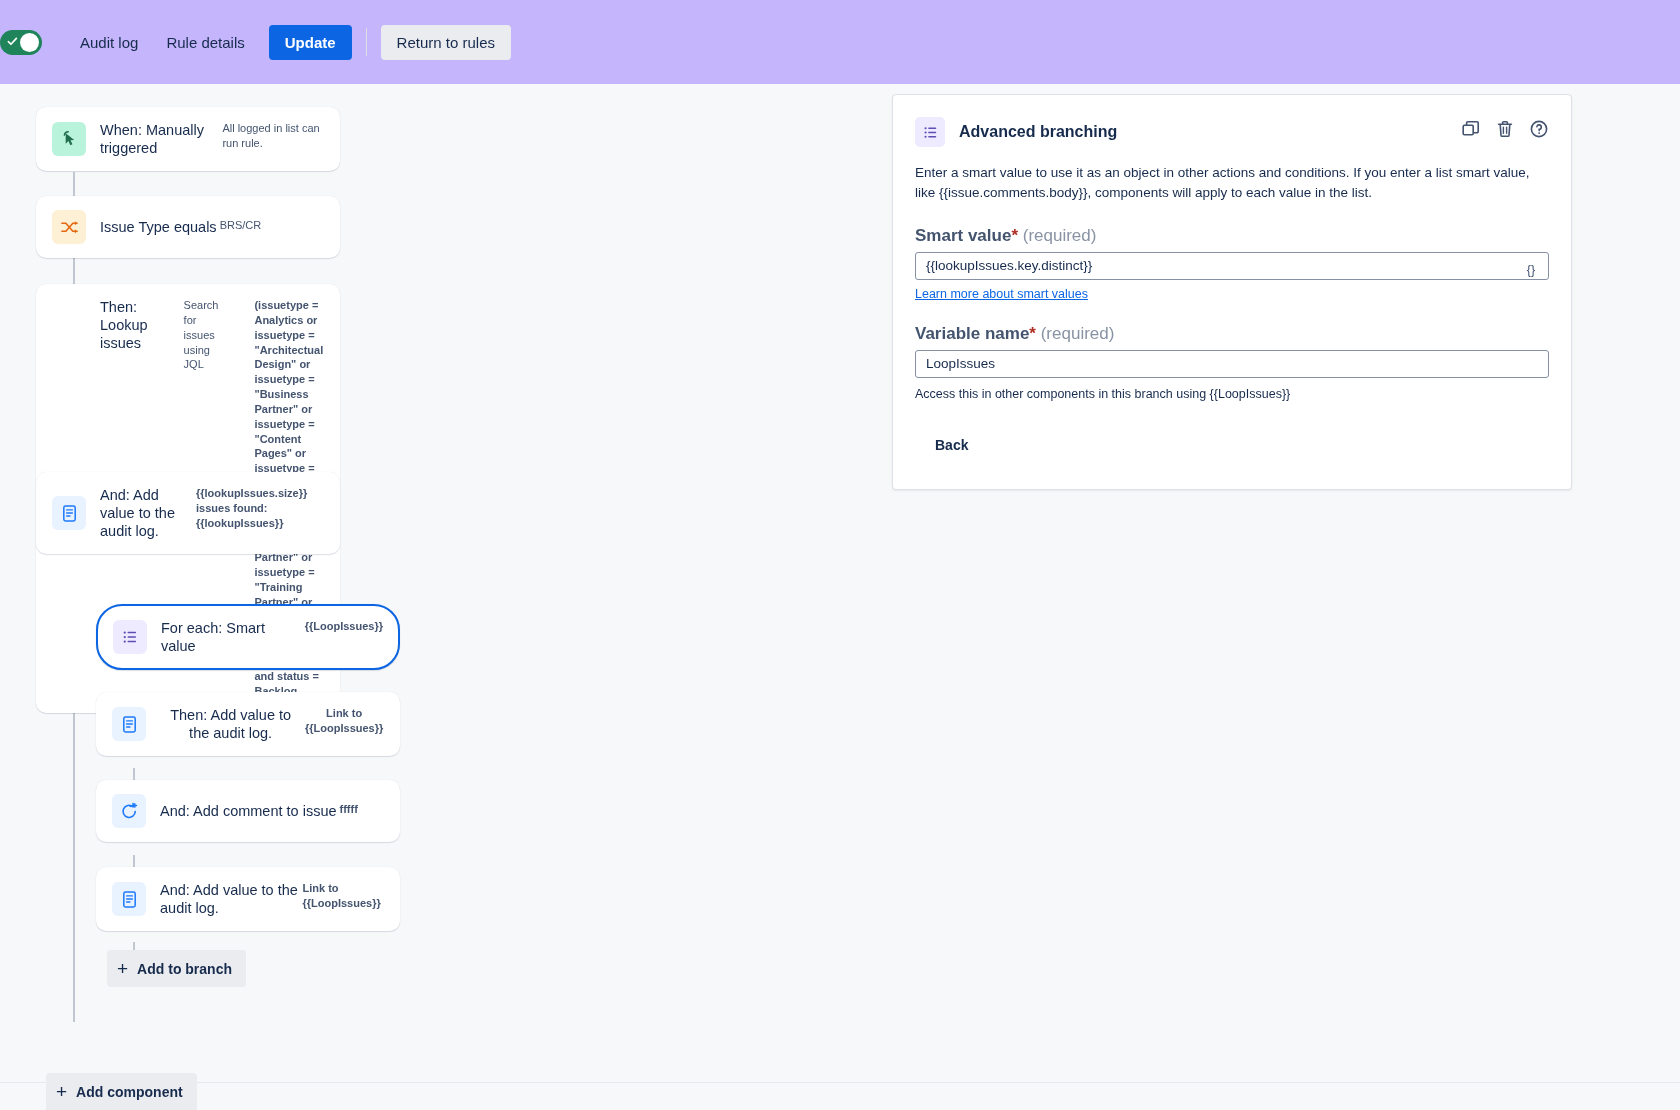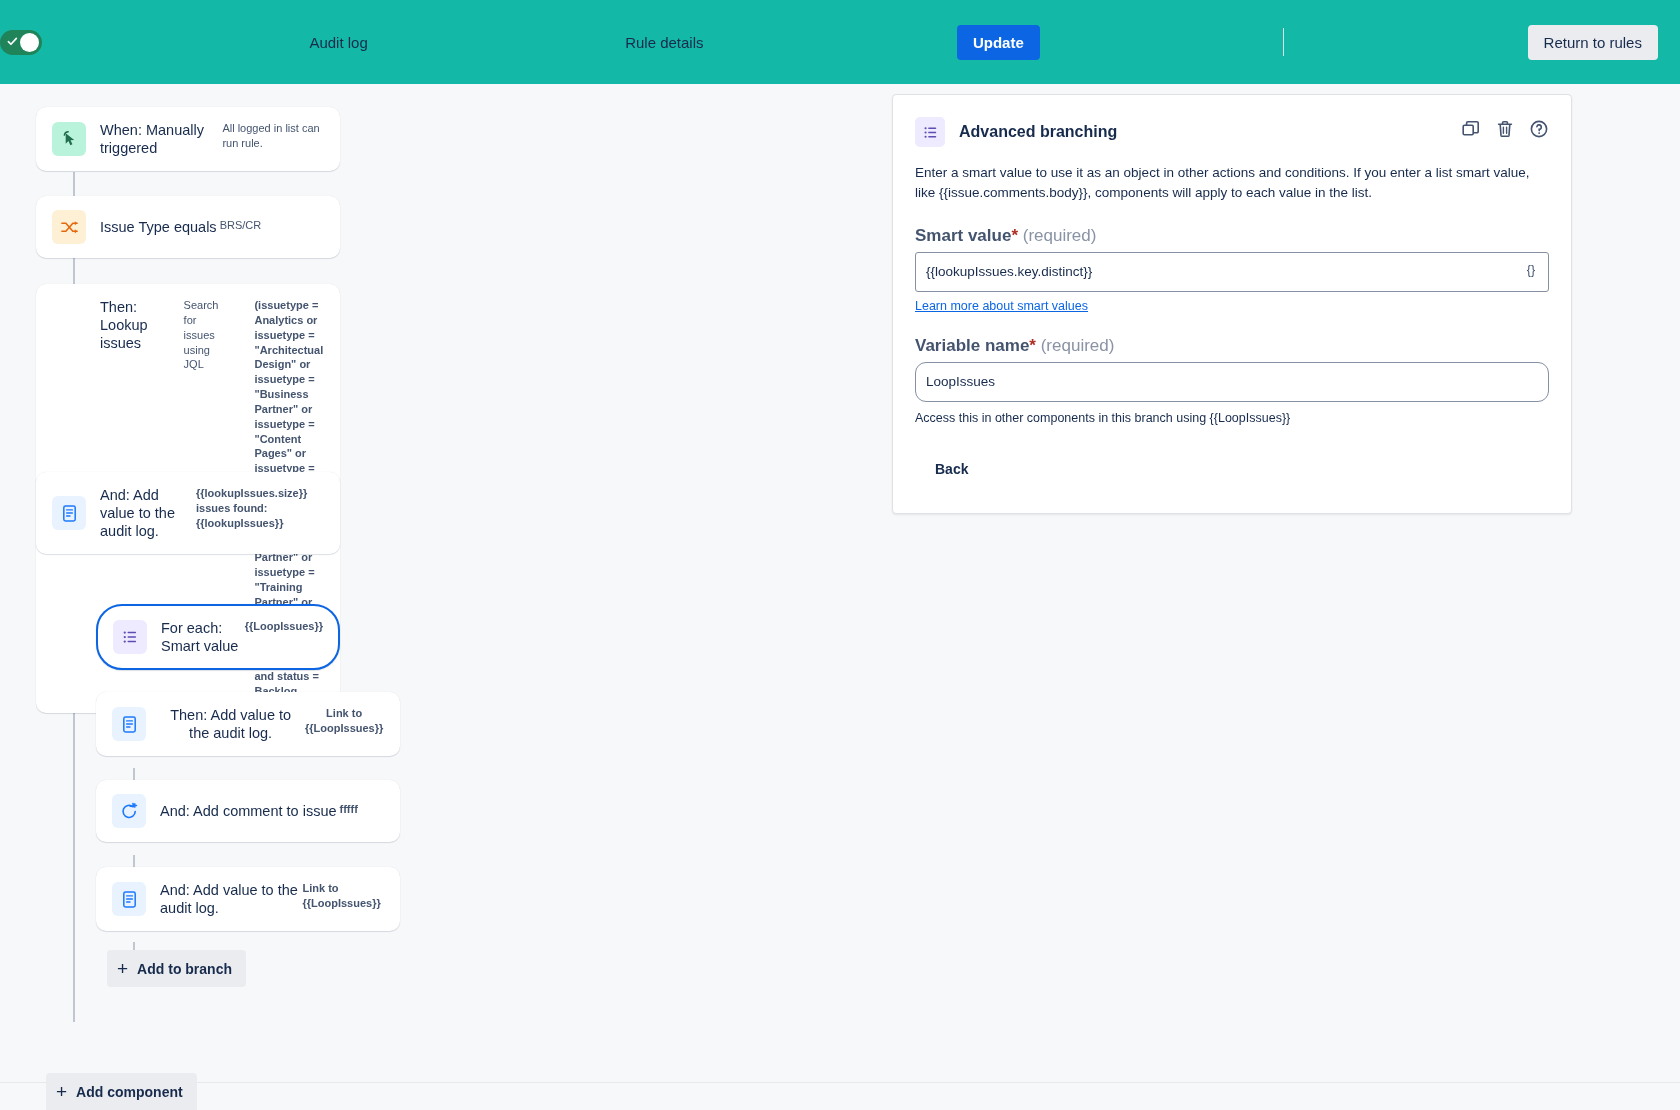--- a/index.html
+++ b/index.html
@@ -8,23 +8,23 @@
     width: 1680px; height: 1110px;
     background: #f7f8f9;
     font-family: "Liberation Sans", sans-serif;
     overflow: hidden;
   }
   body { position: relative; }
 
   
   .topbar {
     position: absolute; top: 0; left: 0; right: 0; height: 84px;
-    display: flex; align-items: center; justify-content: space-between;
-    padding-right: 22px; gap: 0px;
-    background: #14b8a6;
+    display: flex; align-items: center; justify-content: flex-start;
+    padding-right: 7px; gap: 0px;
+    background: #c4b5fd;
   }
   .toggle {
     width: 42px; height: 25px; border-radius: 13px;
     background: #1f845a; position: relative; margin-right: 24px;
     display: flex; align-items: center; cursor: pointer;
   }
   .toggle .knob {
     position: absolute; right: 3px; top: 3px;
     width: 19px; height: 19px; border-radius: 50%; background: #fff;
   }
@@ -135,27 +135,27 @@
     margin-top: 16px; font-size: 13.5px; color: #172b4d;
     line-height: 1.5;
   }
   .field-label {
     margin-top: 22px; font-size: 17px; font-weight: bold; color: #44546f;
   }
   .field-label .req { color: #ae2e24; font-weight: bold; }
   .field-label .opt { color: #8993a4; font-weight: normal; }
   .input-wrap { position: relative; margin-top: 6px; }
   .t-input {
-    width: 100%; height: 40px;
+    width: 100%; height: 28px;
     border: 1px solid #8590a2; border-radius: 3px;
     padding: 6px 34px 6px 10px;
     font-size: 13.5px; color: #172b4d; background: #fff;
     font-family: "Liberation Sans", sans-serif;
   }
-  .t-input.plain { padding-right: 10px; border-radius: 11px; }
+  .t-input.plain { padding-right: 10px; }
   .spell { text-decoration: underline wavy #d9534f 1px; text-underline-offset: 3px; }
   .smartbtn {
     position: absolute; right: 7px; top: 7px;
     width: 22px; height: 22px; border: none; background: transparent;
     color: #44546f; font-size: 12.5px; cursor: pointer;
     display: flex; align-items: center; justify-content: center;
     font-family: "Liberation Sans", sans-serif;
   }
   .helplink {
     display: inline-block; margin-top: 7px;
@@ -274,21 +274,21 @@
         <rect x="4" y="2.2" width="12" height="15.6" rx="1.8" fill="none" stroke="#1d7afc" stroke-width="1.6"></rect>
         <path d="M7 6.2 H13 M7 9.4 H13 M7 12.6 H10.5" fill="none" stroke="#1d7afc" stroke-width="1.5" stroke-linecap="round"></path>
       </svg>
     </div>
     <div class="ntext">
       <div class="ntitle">And: Add value to the audit log.</div>
       <div class="nsub bold">{{lookupIssues.size}} issues found: {{lookupIssues}}</div>
     </div>
   </div>
 
-  <div class="node selected" style="left:96px; top:520px; width:244px;">
+  <div class="node selected" style="left:96px; top:520px; width:304px;">
     <div class="nicon ic-purple">
       <svg width="18" height="18" viewBox="0 0 20 20">
         <circle cx="4.2" cy="5" r="1.25" fill="#5e4db2"></circle>
         <circle cx="4.2" cy="10" r="1.25" fill="#5e4db2"></circle>
         <circle cx="4.2" cy="15" r="1.25" fill="#5e4db2"></circle>
         <path d="M8 5 H16 M8 10 H16 M8 15 H16" fill="none" stroke="#5e4db2" stroke-width="1.5" stroke-linecap="round"></path>
       </svg>
     </div>
     <div class="ntext">
       <div class="ntitle">For each: Smart value</div>

